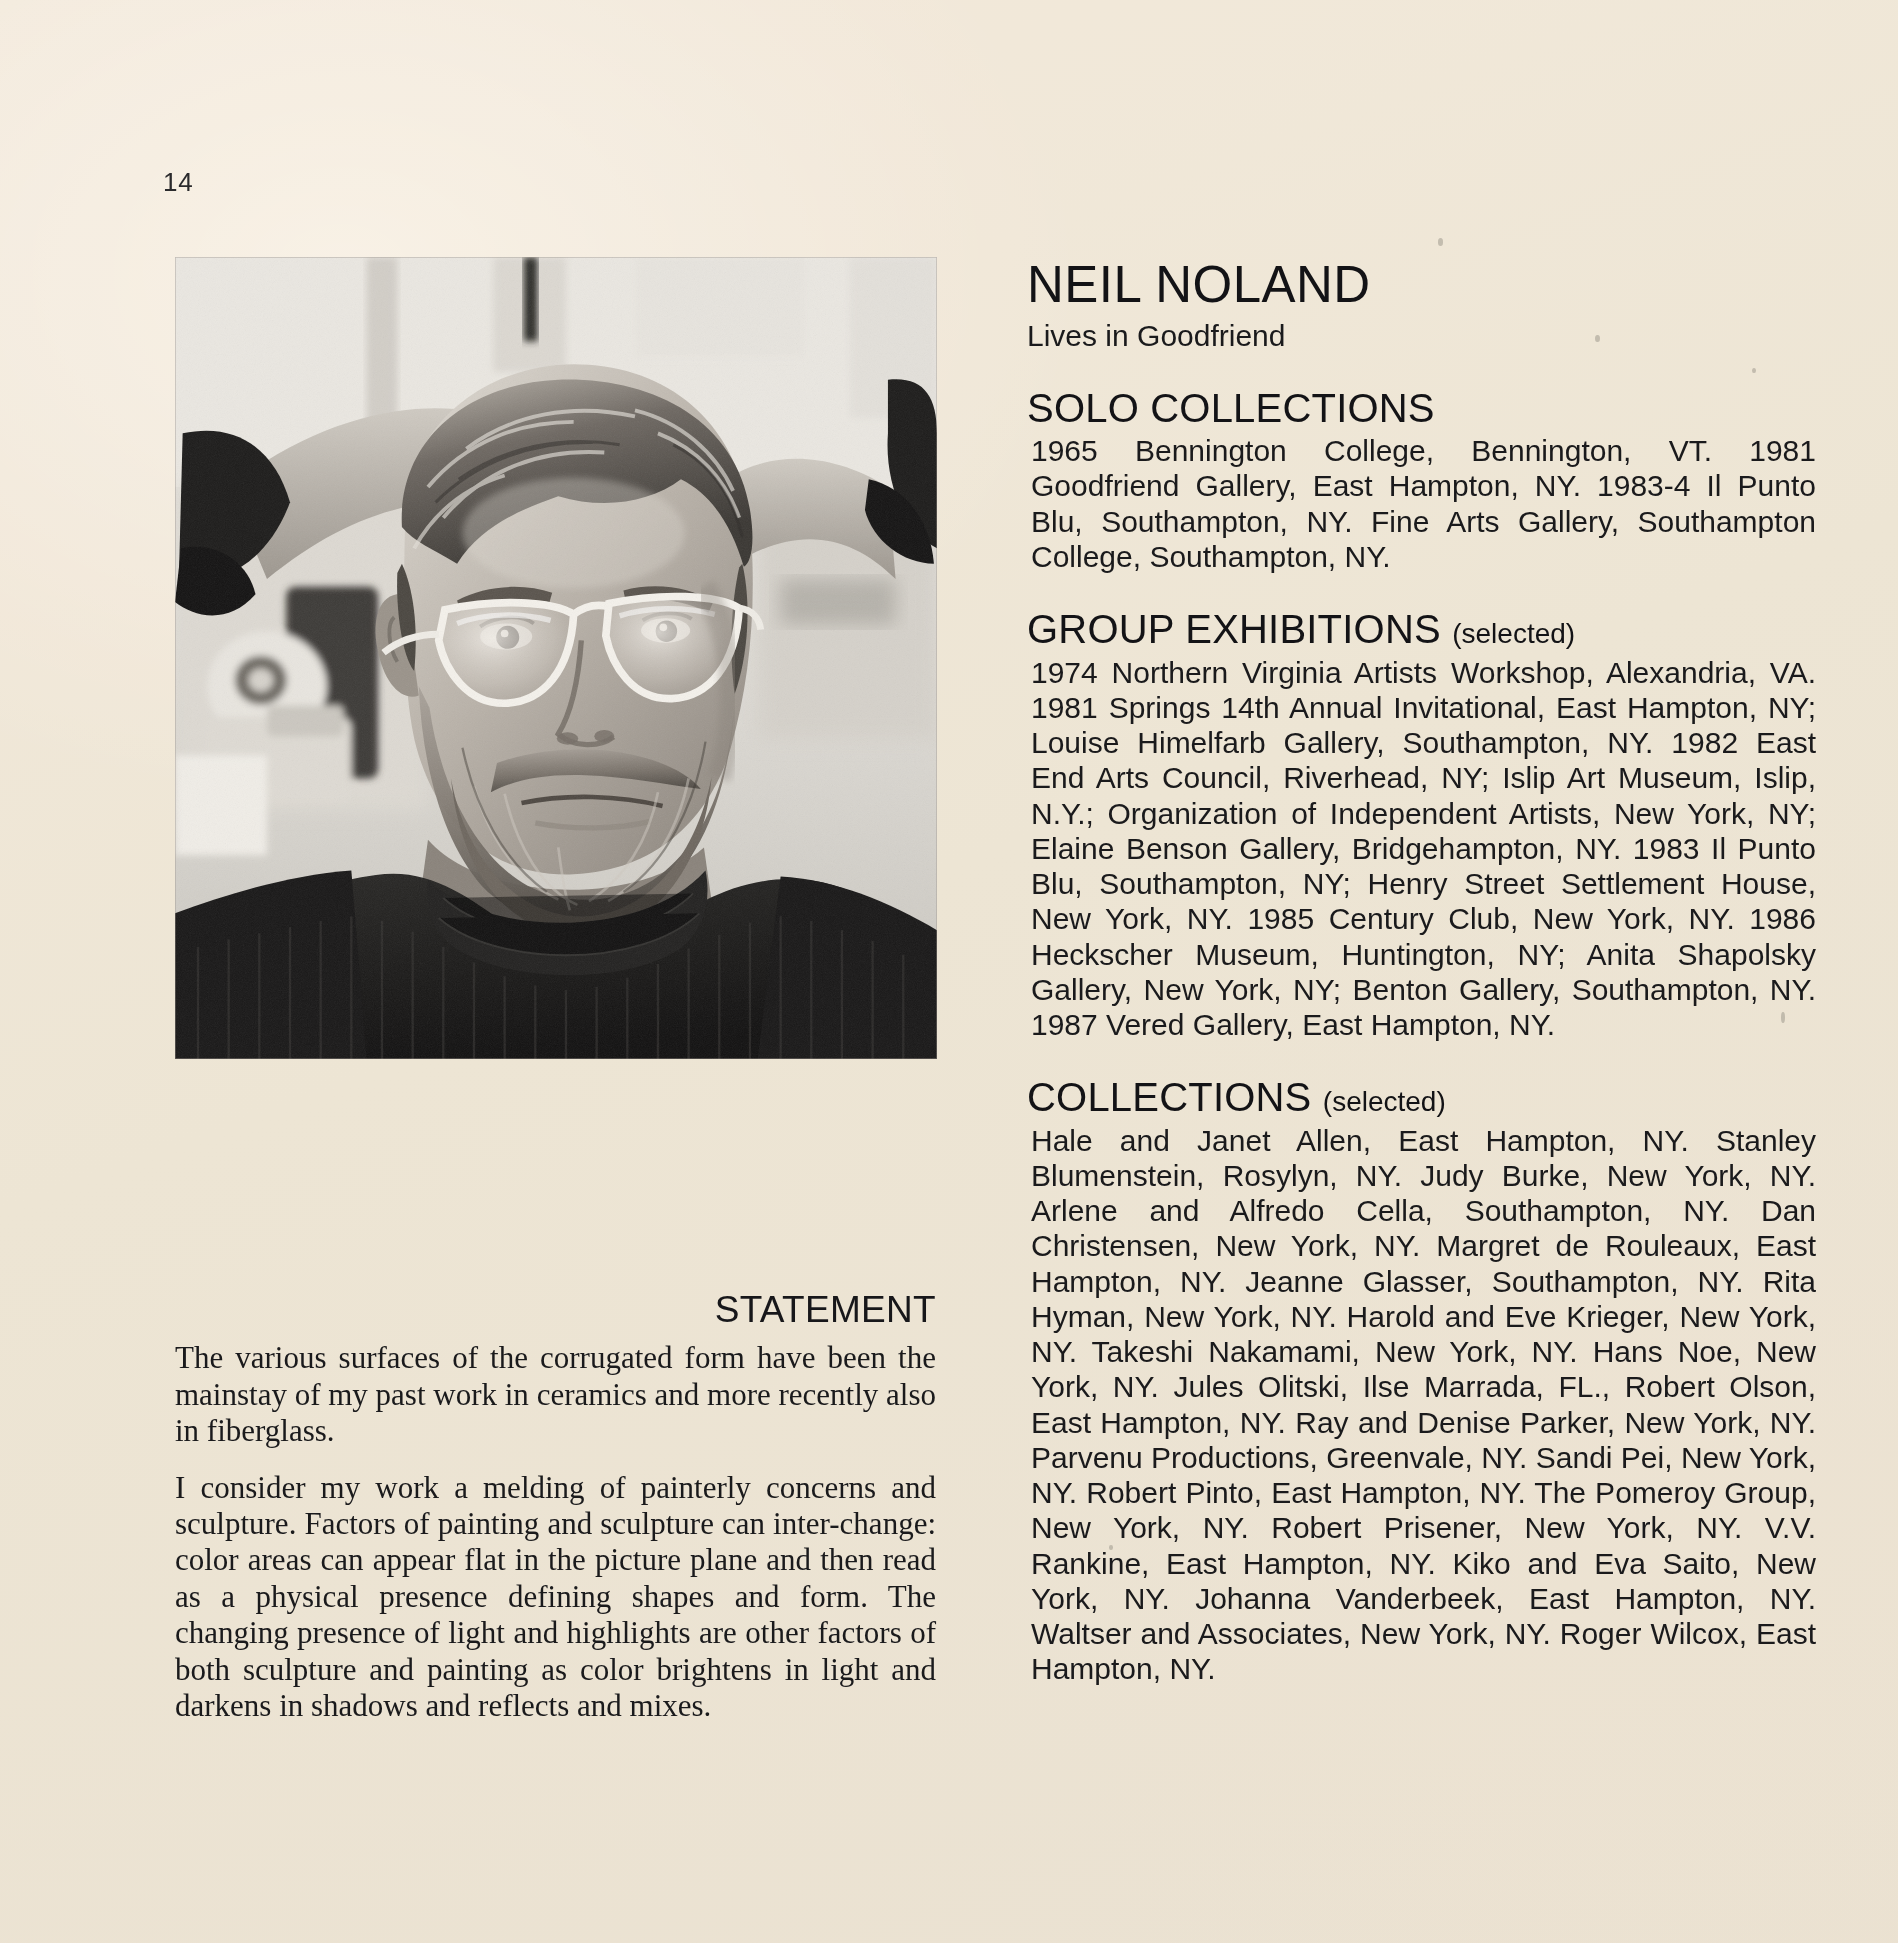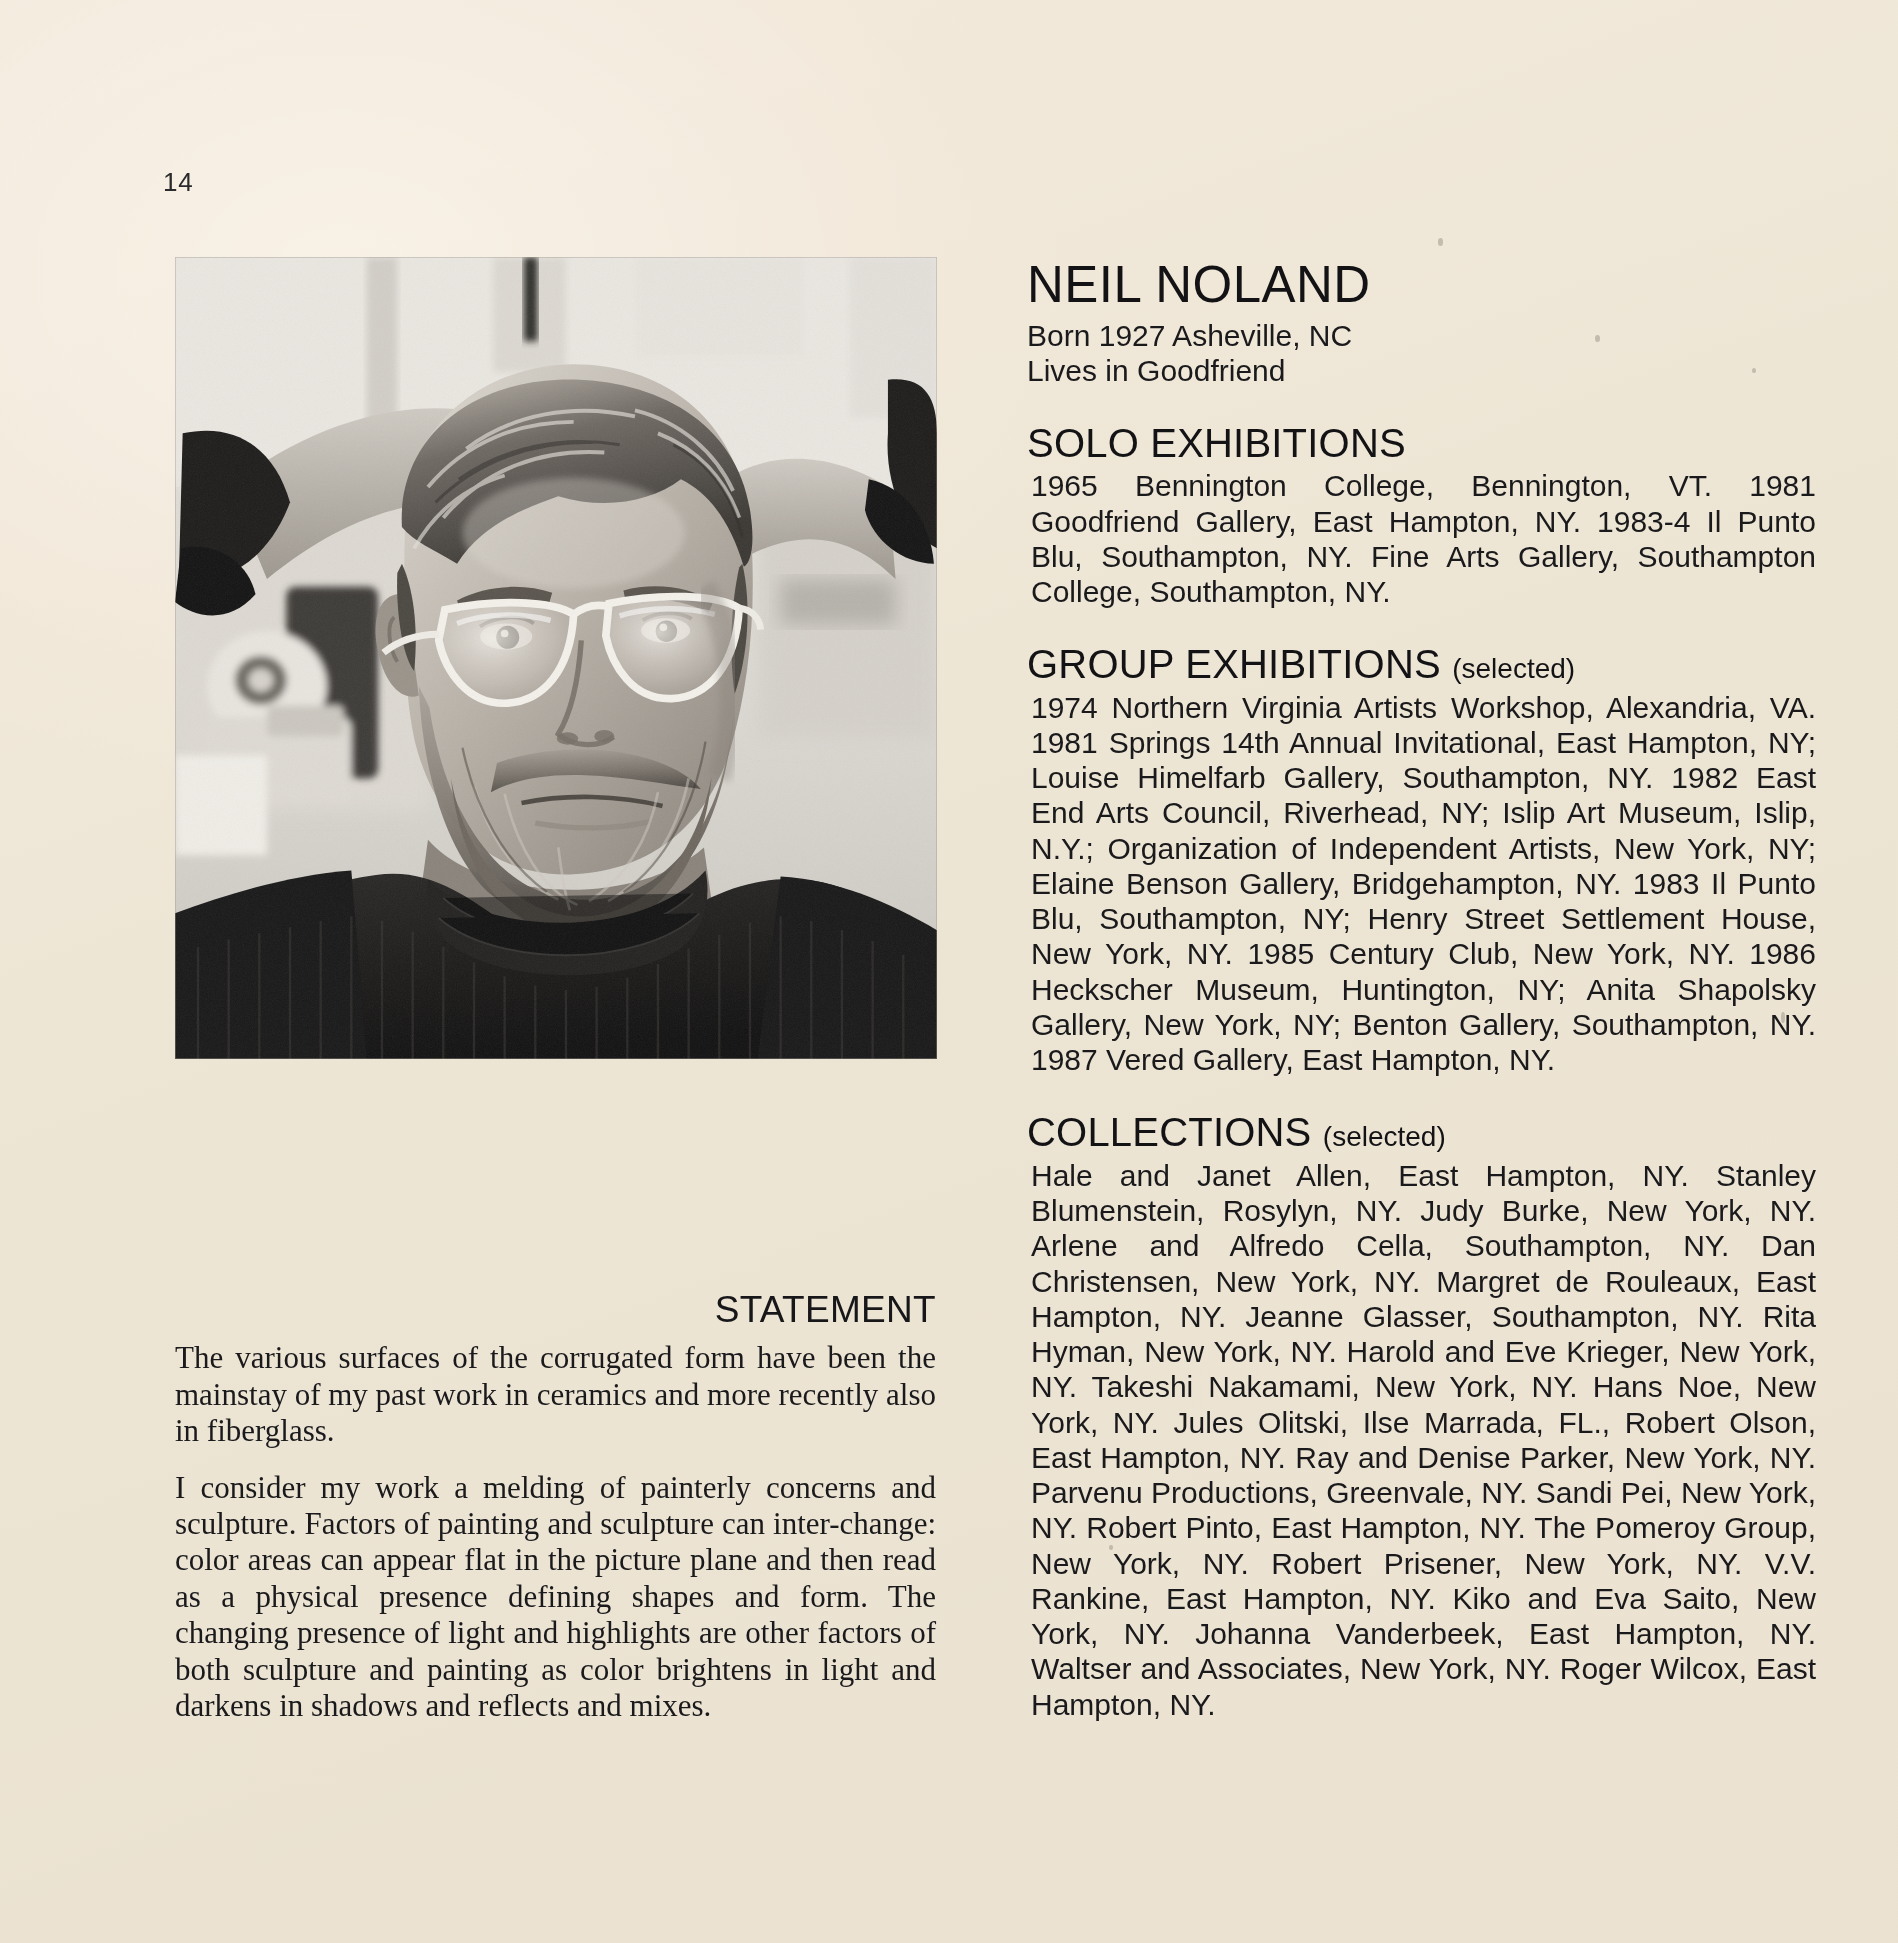--- a/index.html
+++ b/index.html
@@ -393,27 +393,26 @@
   <div class="left-col">
     <h2 class="section-head">STATEMENT</h2>
     <p>The various surfaces of the corrugated form have been the mainstay of my past work in ceramics and more recently also in fiberglass.</p>
     <p>I consider my work a melding of painterly concerns and sculpture. Factors of painting and sculpture can inter-change: color areas can appear flat in the picture plane and then read as a physical presence defining shapes and form. The changing presence of light and highlights are other factors of both sculpture and painting as color brightens in light and darkens in shadows and reflects and mixes.</p>
   </div>
 
   <div class="right-col">
 
     <div class="block">
       <h1 class="artist-name">NEIL NOLAND</h1>
-      <p class="bio-line">Born 1927 Asheville, NC</p>
       <p class="bio-line">Lives in Goodfriend</p>
     </div>
 
     <div class="block">
       <h2 class="section-head">
-        <span>SOLO EXHIBITIONS</span>
+        <span>SOLO COLLECTIONS</span>
       </h2>
       <p class="body-text">1965 Bennington College, Bennington, VT. 1981 Goodfriend Gallery, East Hampton, NY. 1983-4 Il Punto Blu, Southampton, NY. Fine Arts Gallery, Southampton College, Southampton, NY.</p>
     </div>
 
     <div class="block">
       <h2 class="section-head">
         <span>GROUP EXHIBITIONS</span>
         <span class="qualifier">(selected)</span>
       </h2>
       <p class="body-text">1974 Northern Virginia Artists Workshop, Alexandria, VA. 1981 Springs 14th Annual Invitational, East Hampton, NY; Louise Himelfarb Gallery, Southampton, NY. 1982 East End Arts Council, Riverhead, NY; Islip Art Museum, Islip, N.Y.; Organization of Independent Artists, New York, NY; Elaine Benson Gallery, Bridgehampton, NY. 1983 Il Punto Blu, Southampton, NY; Henry Street Settlement House, New York, NY. 1985 Century Club, New York, NY. 1986 Heckscher Museum, Huntington, NY; Anita Shapolsky Gallery, New York, NY; Benton Gallery, Southampton, NY. 1987 Vered Gallery, East Hampton, NY.</p>

